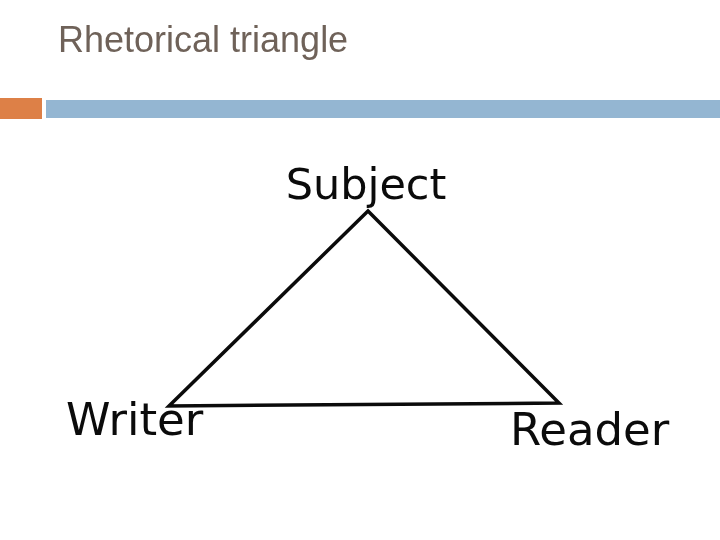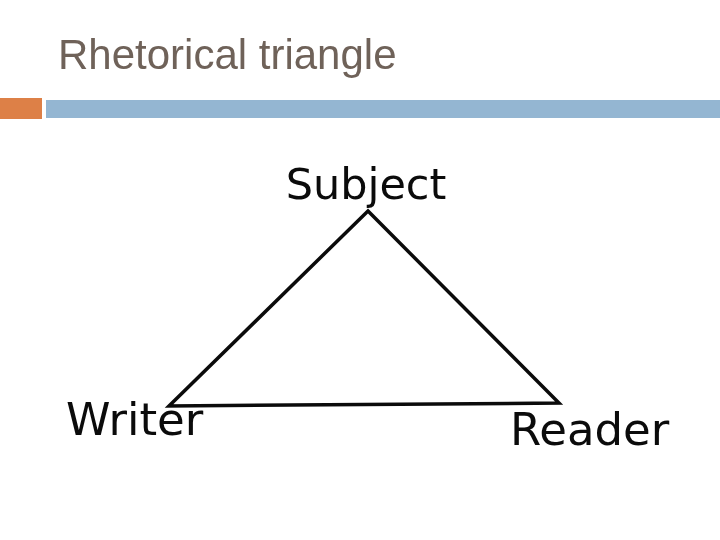--- a/index.html
+++ b/index.html
@@ -11,23 +11,23 @@
     position: relative;
     width: 720px;
     height: 540px;
     background: var(--slide-bg, #ffffff);
     overflow: hidden;
     font-family: "Liberation Sans", sans-serif;
   }
   .title {
     position: absolute;
     left: 58px;
-    top: 34px;
+    top: 22px;
     margin: 0;
-    font-size: 42px;
+    font-size: 36px;
     font-weight: 400;
     line-height: 1;
     color: var(--title-color, #6F6259);
     font-family: "Liberation Sans", sans-serif;
     white-space: nowrap;
   }
   .accent-orange {
     position: absolute;
     left: 0;
     top: 98px;

